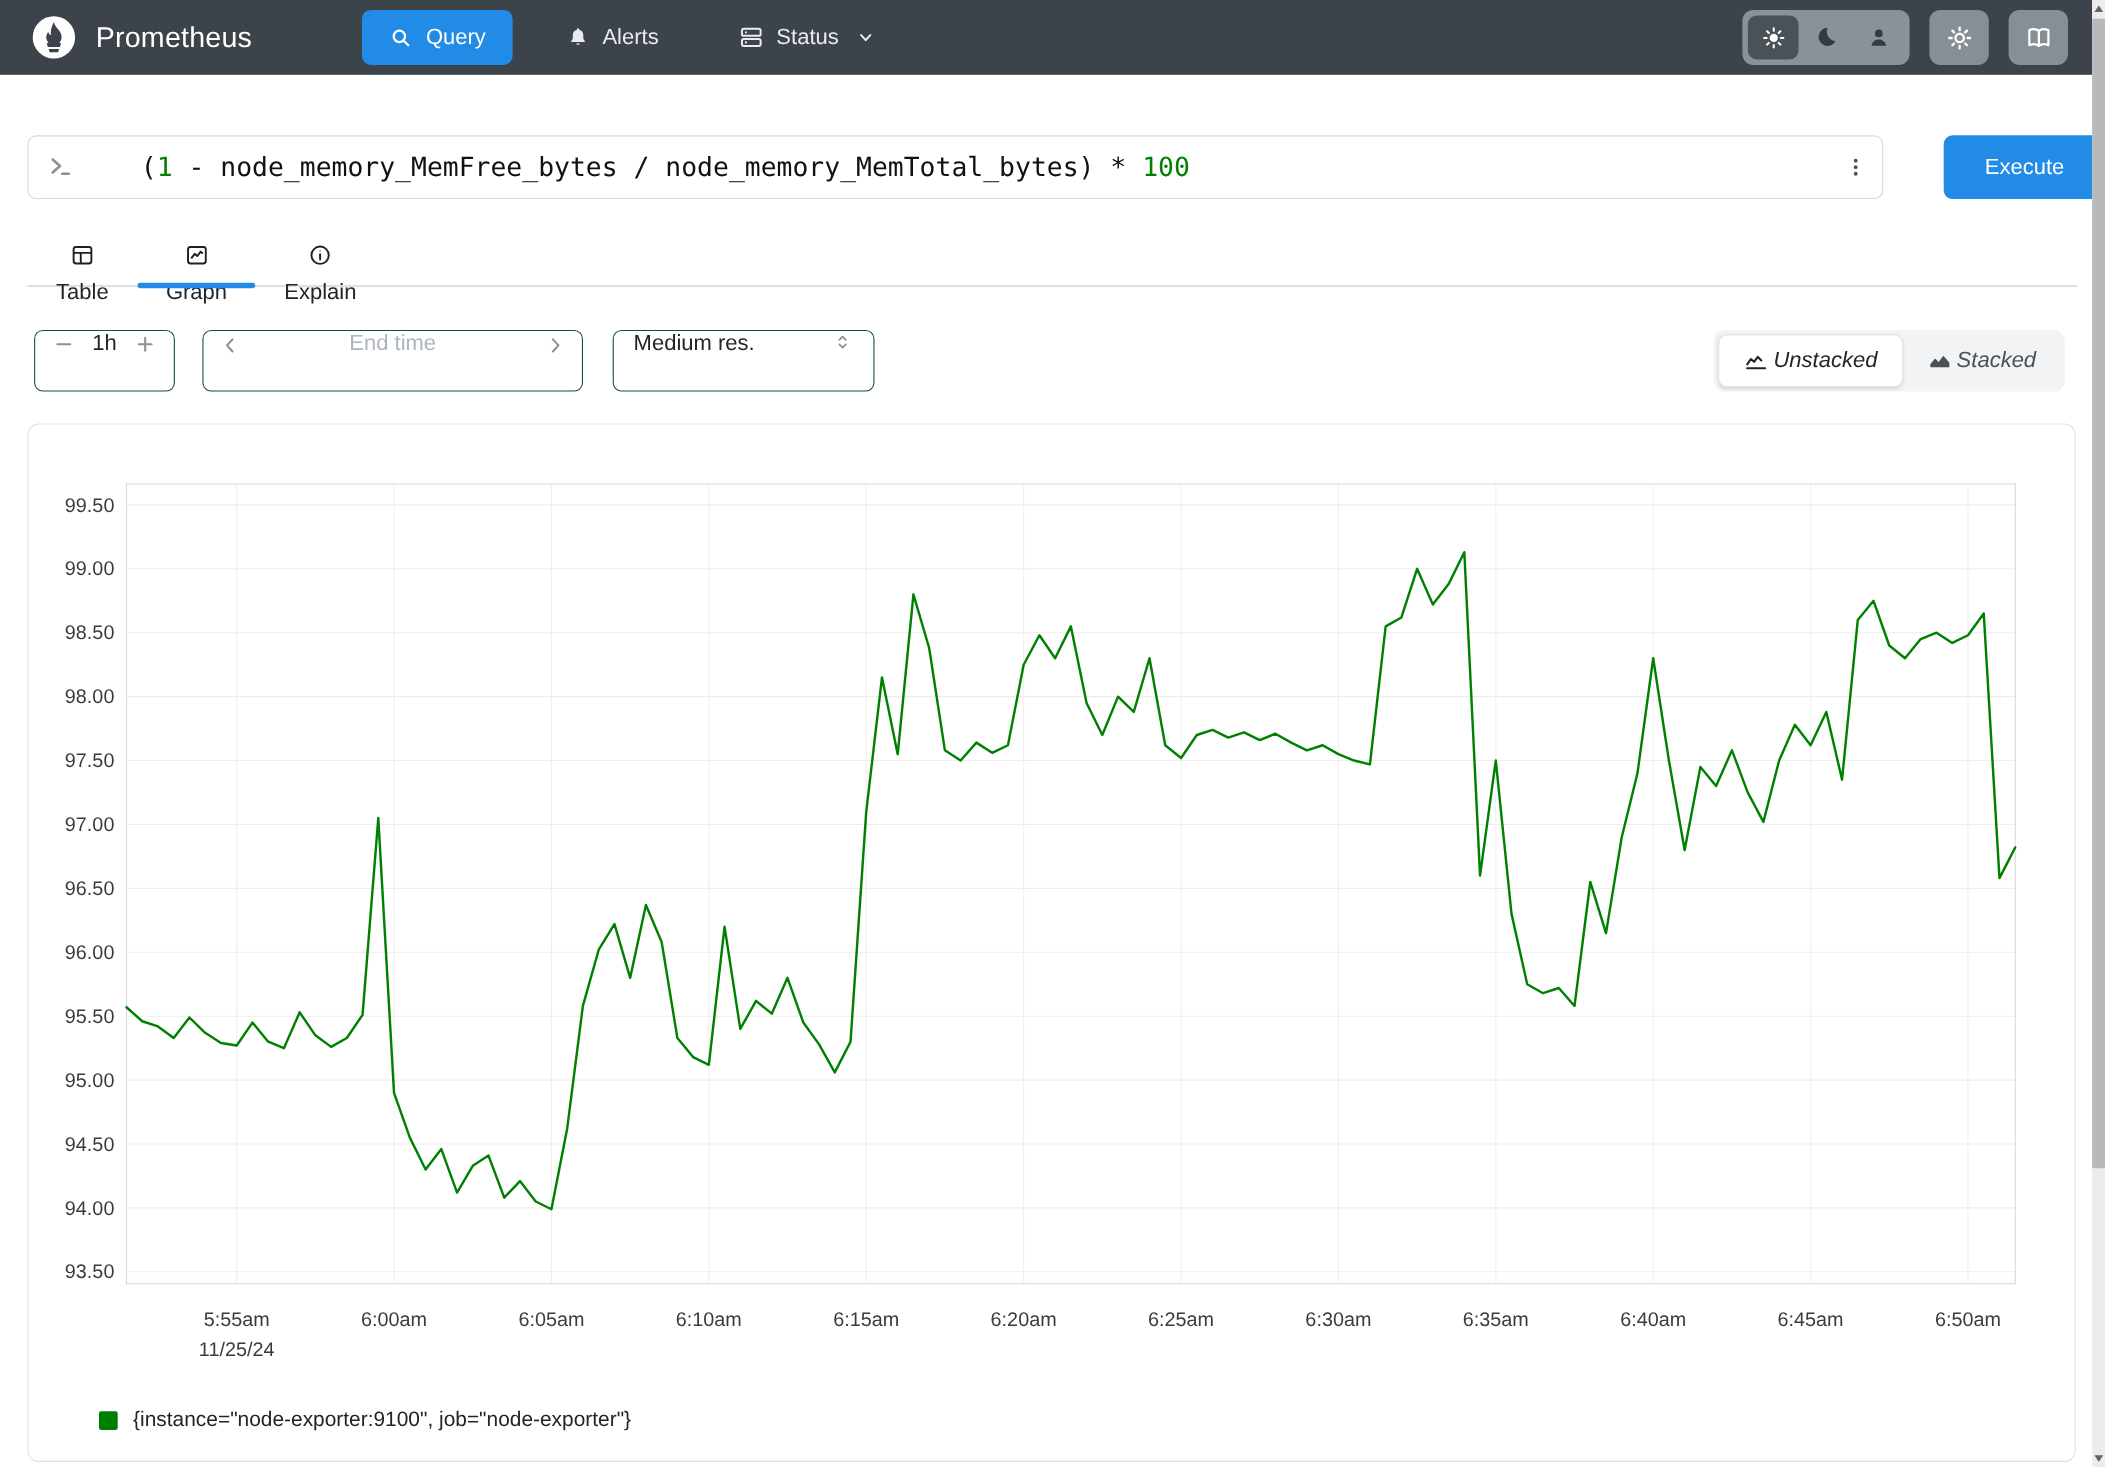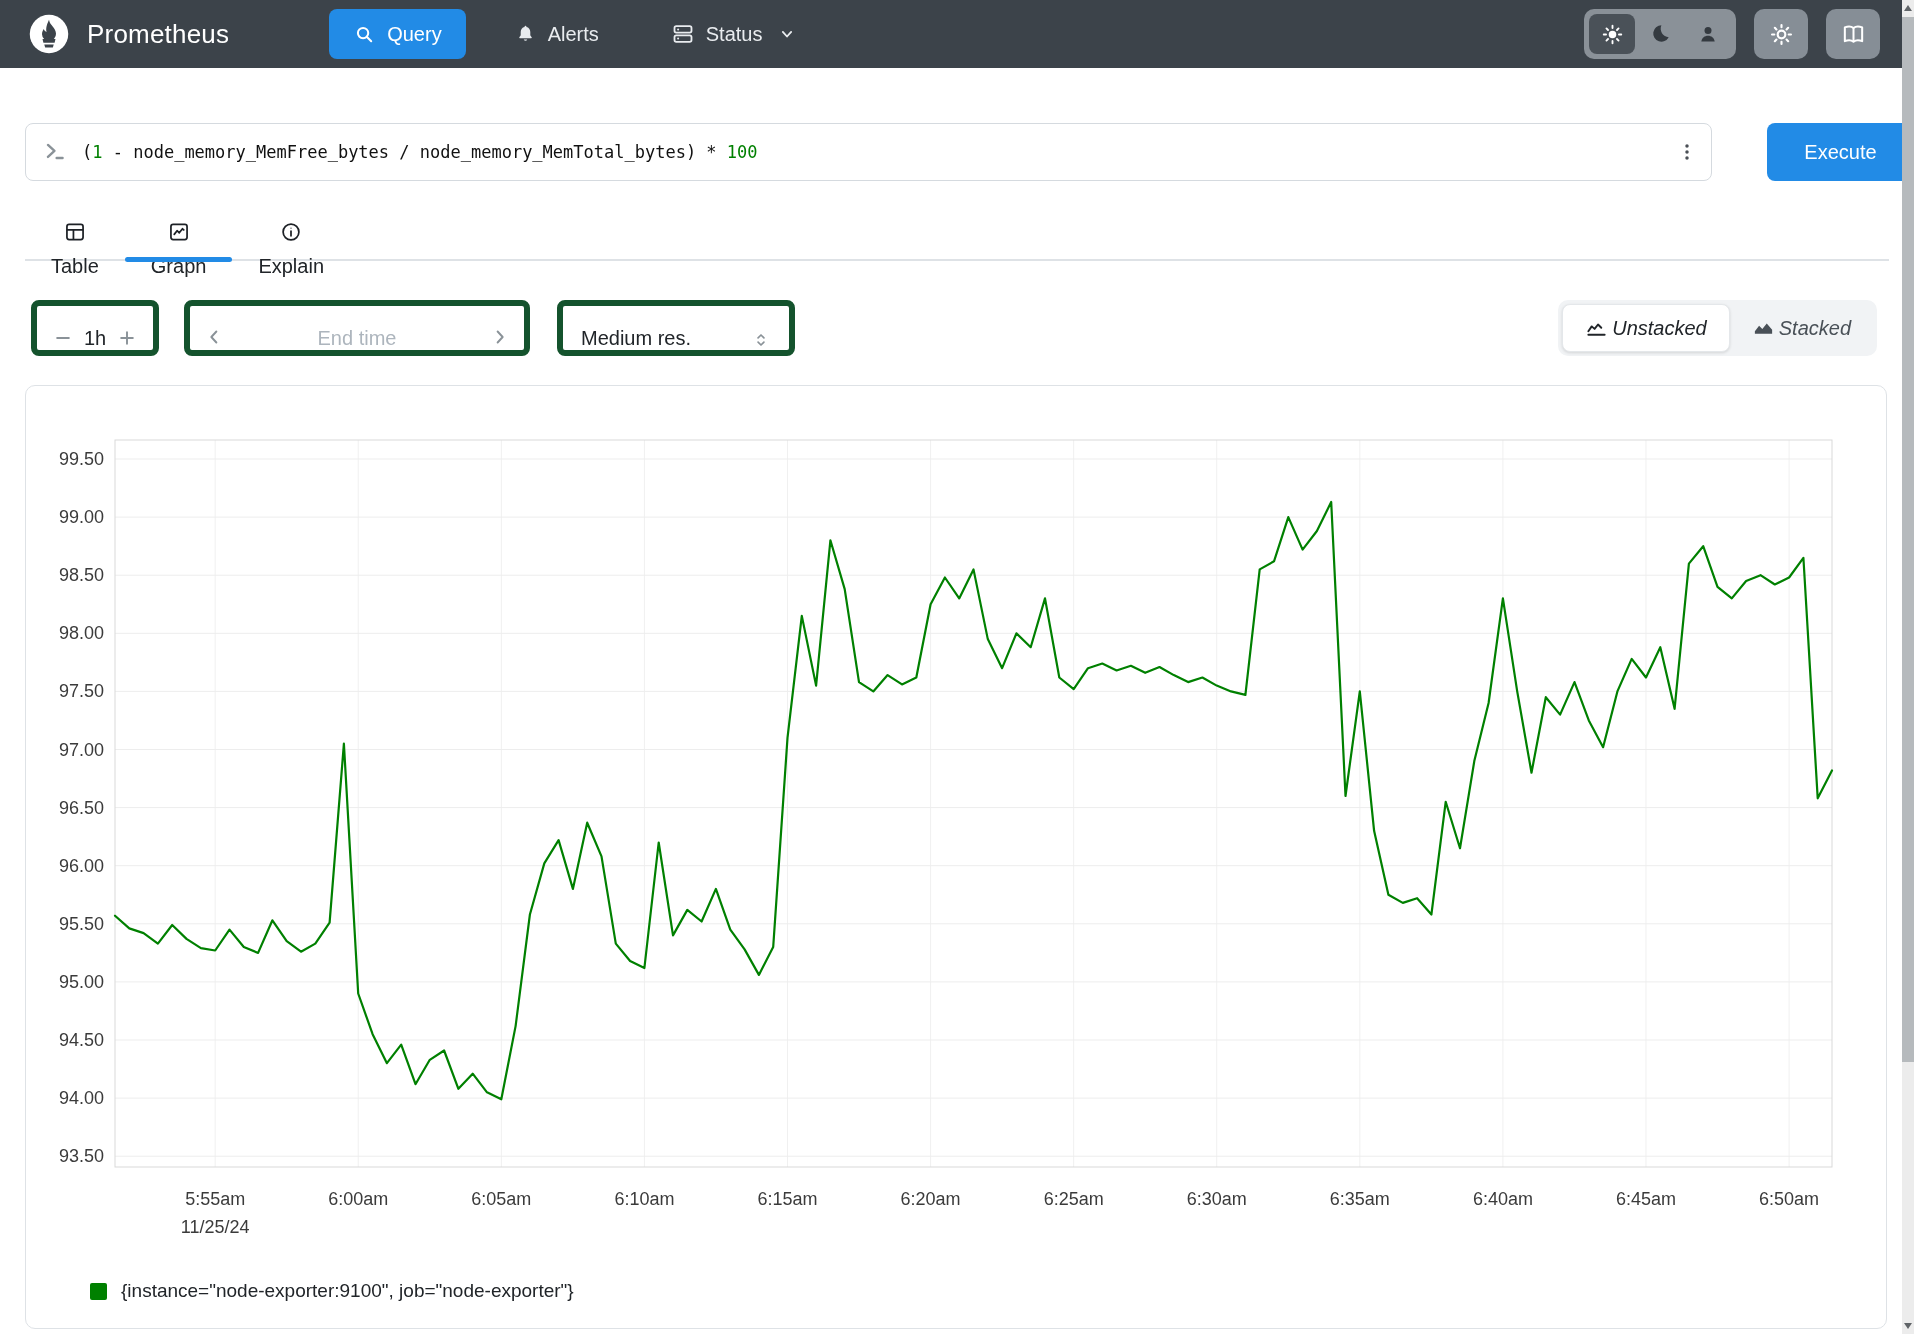--- a/index.html
+++ b/index.html
@@ -34,41 +34,41 @@
       border-left:4px solid transparent; border-right:4px solid transparent; }
   .scroll-arrow-up { top:5px; border-bottom:6px solid #606468; }
   .scroll-arrow-down { bottom:5px; border-top:6px solid #606468; }
 
   
   .query-row { position:absolute; left:25px; top:123px; width:1864px; height:58px; }
   .expr-input { position:absolute; left:0; top:0; width:1687px; height:58px;
                 border:1px solid #d5dadf; border-radius:8px; background:#fff;
                 display:flex; align-items:center; cursor:text; }
   .prompt-icon { margin:0 14px 0 16px; display:flex; }
-  .expr-code { font-family:"DejaVu Sans Mono", monospace; font-size:17px; color:#111; white-space:pre; }
+  .expr-code { font-family:"DejaVu Sans Mono", monospace; font-size:24px; color:#111; white-space:pre;margin-left:46px; }
   .expr-code .num { color:#008000; }
   .kebab { margin-left:auto; margin-right:6px; width:36px; height:40px; display:flex;
            align-items:center; justify-content:center; background:none; border:none; cursor:pointer; }
   .execute-btn { position:absolute; left:1742px; top:0; width:147px; height:58px;
                  background:#228be6; color:#fff; font-size:20px; font-weight:400;
                  border:none; border-radius:8px; cursor:pointer; font-family:inherit; }
 
   
   .tabs-row { position:absolute; left:25px; top:221px; width:1864px; height:40px;
               border-bottom:2px solid #dee2e6; display:flex; }
   .tab { position:relative; display:flex; align-items:center; gap:12px; padding:0 26px;
          font-size:20px; color:#212529; cursor:pointer; background:none; border:none;
          font-family:inherit;flex-direction:column; }
   .tab.active::after { content:""; position:absolute; left:0; right:0; bottom:-3px;
                        height:5px; border-radius:3px; background:#228be6; }
 
   
   .controls-row { position:absolute; left:25px; top:300px; width:1864px; height:56px; }
-  .ctl-box { position:absolute; top:0; height:56px; border:6px solid #14532d; border-radius:8px;
-             background:#fff; display:flex; align-items:flex-end; }
+  .ctl-box { position:absolute; top:0; height:56px; border:1px solid #14532d; border-radius:8px;
+             background:#fff; display:flex; align-items:flex-start; }
   .range-box { left:6px; width:128px; justify-content:space-between; padding:0 14px; }
   .range-label { font-size:20px; color:#212529; }
   .endtime-box { left:159px; width:346px; justify-content:space-between; padding:0 12px; }
   .placeholder { font-size:20px; color:#adb5bd; }
   .res-box { left:532px; width:238px; justify-content:space-between; padding:0 18px; cursor:pointer; }
   .res-label { font-size:20px; color:#212529; }
   .ctl-ghost-btn { background:none; border:none; display:flex; align-items:center; cursor:pointer; padding:2px; }
   .stack-toggle { position:absolute; right:12px; top:0; height:56px; background:#f1f3f5;
                   border-radius:10px; padding:4px; display:flex; align-items:center; }
   .stack-opt { display:flex; align-items:center; gap:4px; height:48px; padding:0 22px;

